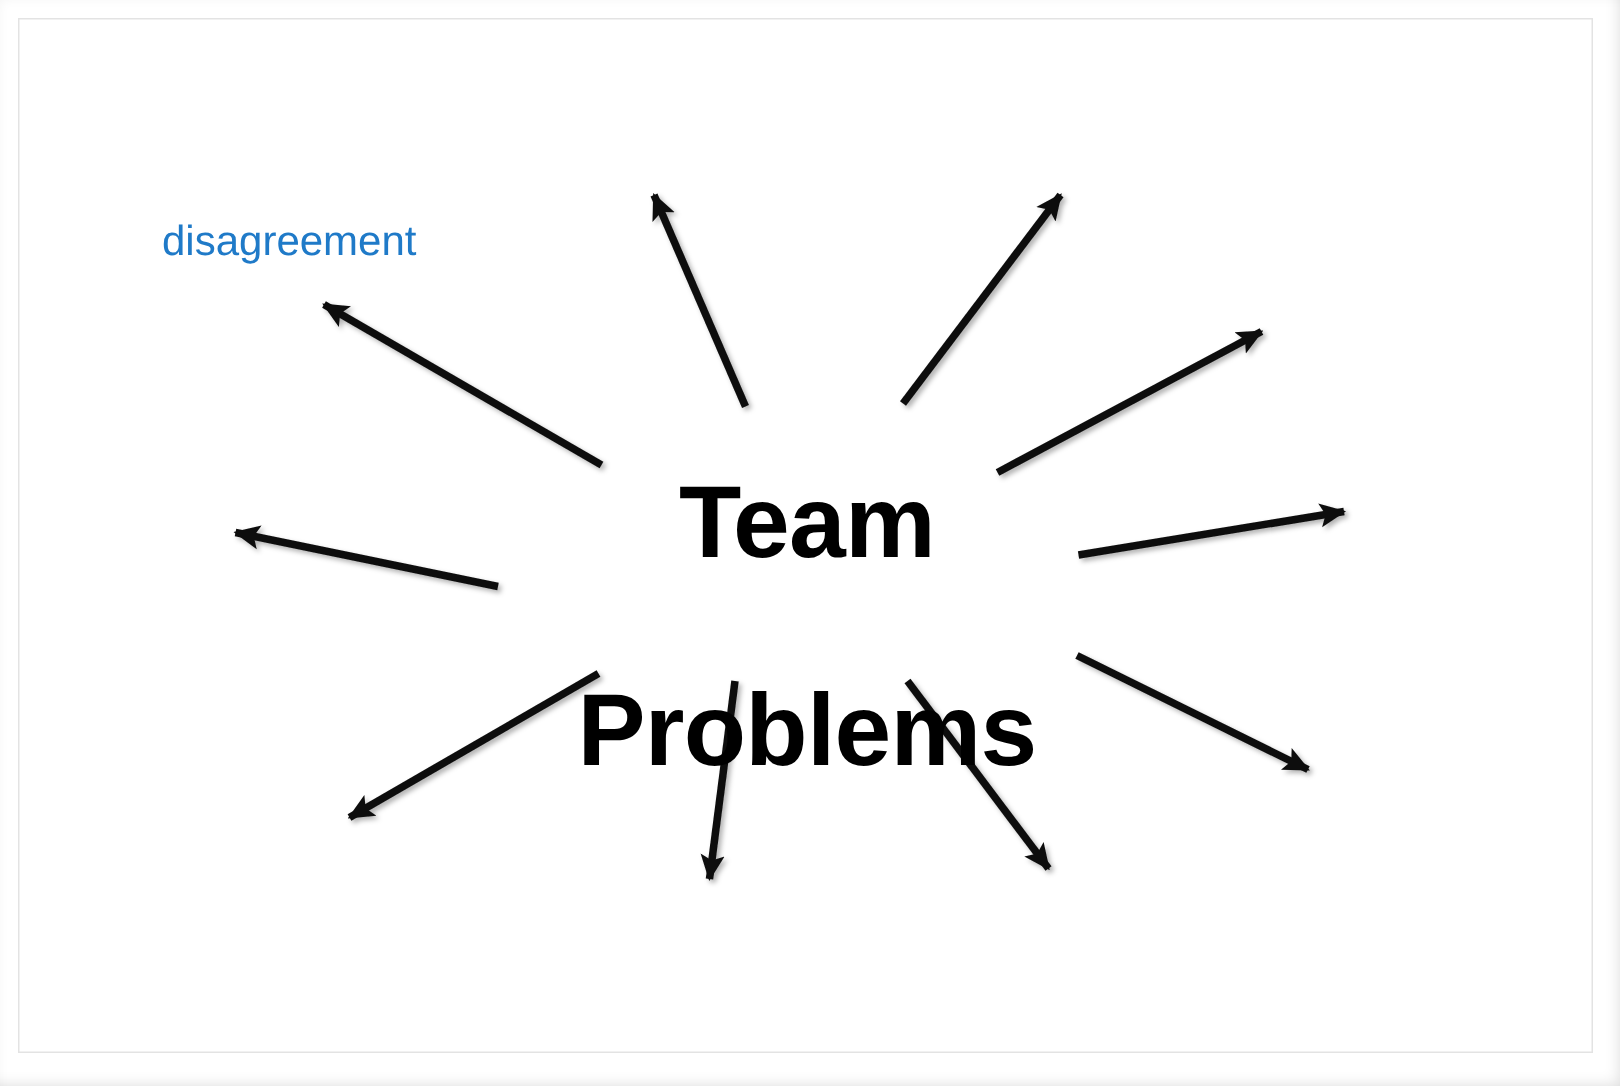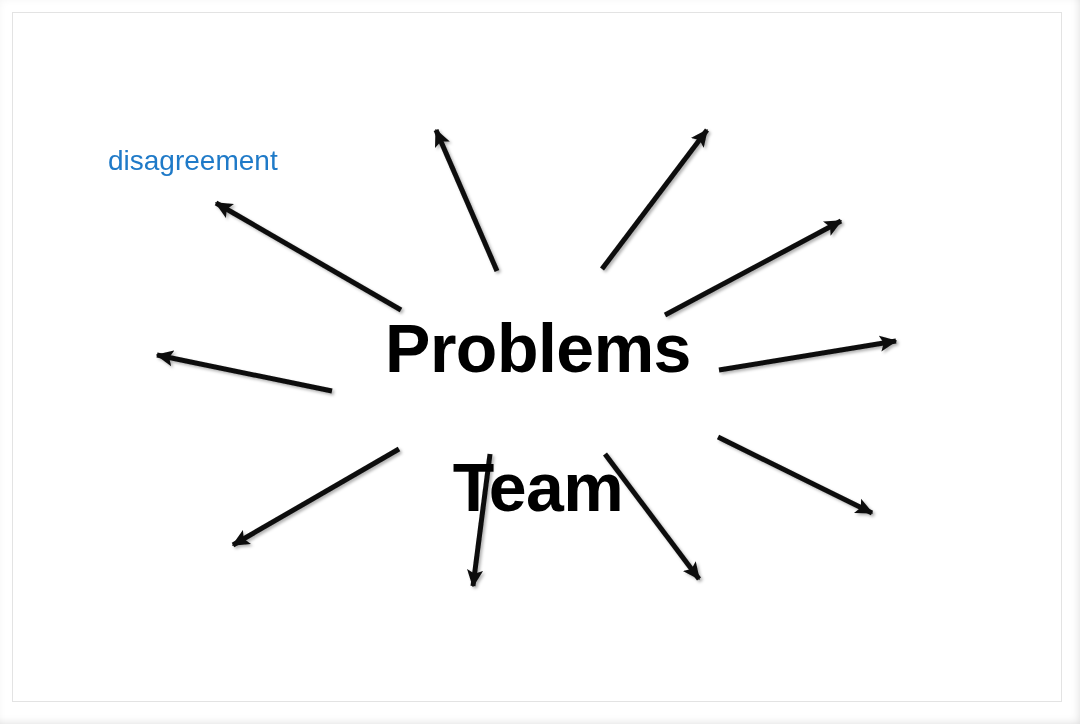--- a/index.html
+++ b/index.html
@@ -116,20 +116,20 @@
           <line x1="706" y1="357" x2="883" y2="328"></line>
           <line x1="705" y1="424" x2="859" y2="500"></line>
           <line x1="592" y1="441" x2="686" y2="566"></line>
           <line x1="477" y1="441" x2="460" y2="573"></line>
           <line x1="386" y1="436" x2="220" y2="532"></line>
           <line x1="319" y1="378" x2="144" y2="342"></line>
         </g>
     </svg>
 
     <div id="center-title" style="color: rgb(0, 0, 0); font-size: 68px; font-weight: bold;">
+      <span class="title-line">Team</span>
       <span class="title-line">Problems</span>
-      <span class="title-line">Team</span>
     </div>
 
     <div class="branch-label" id="branch-label-disagreement" style="color: rgb(31, 122, 200); font-size: 28px; left: 95px; top: 134px;">disagreement</div>
 
   </div>
 </div>
 
 </body></html>

